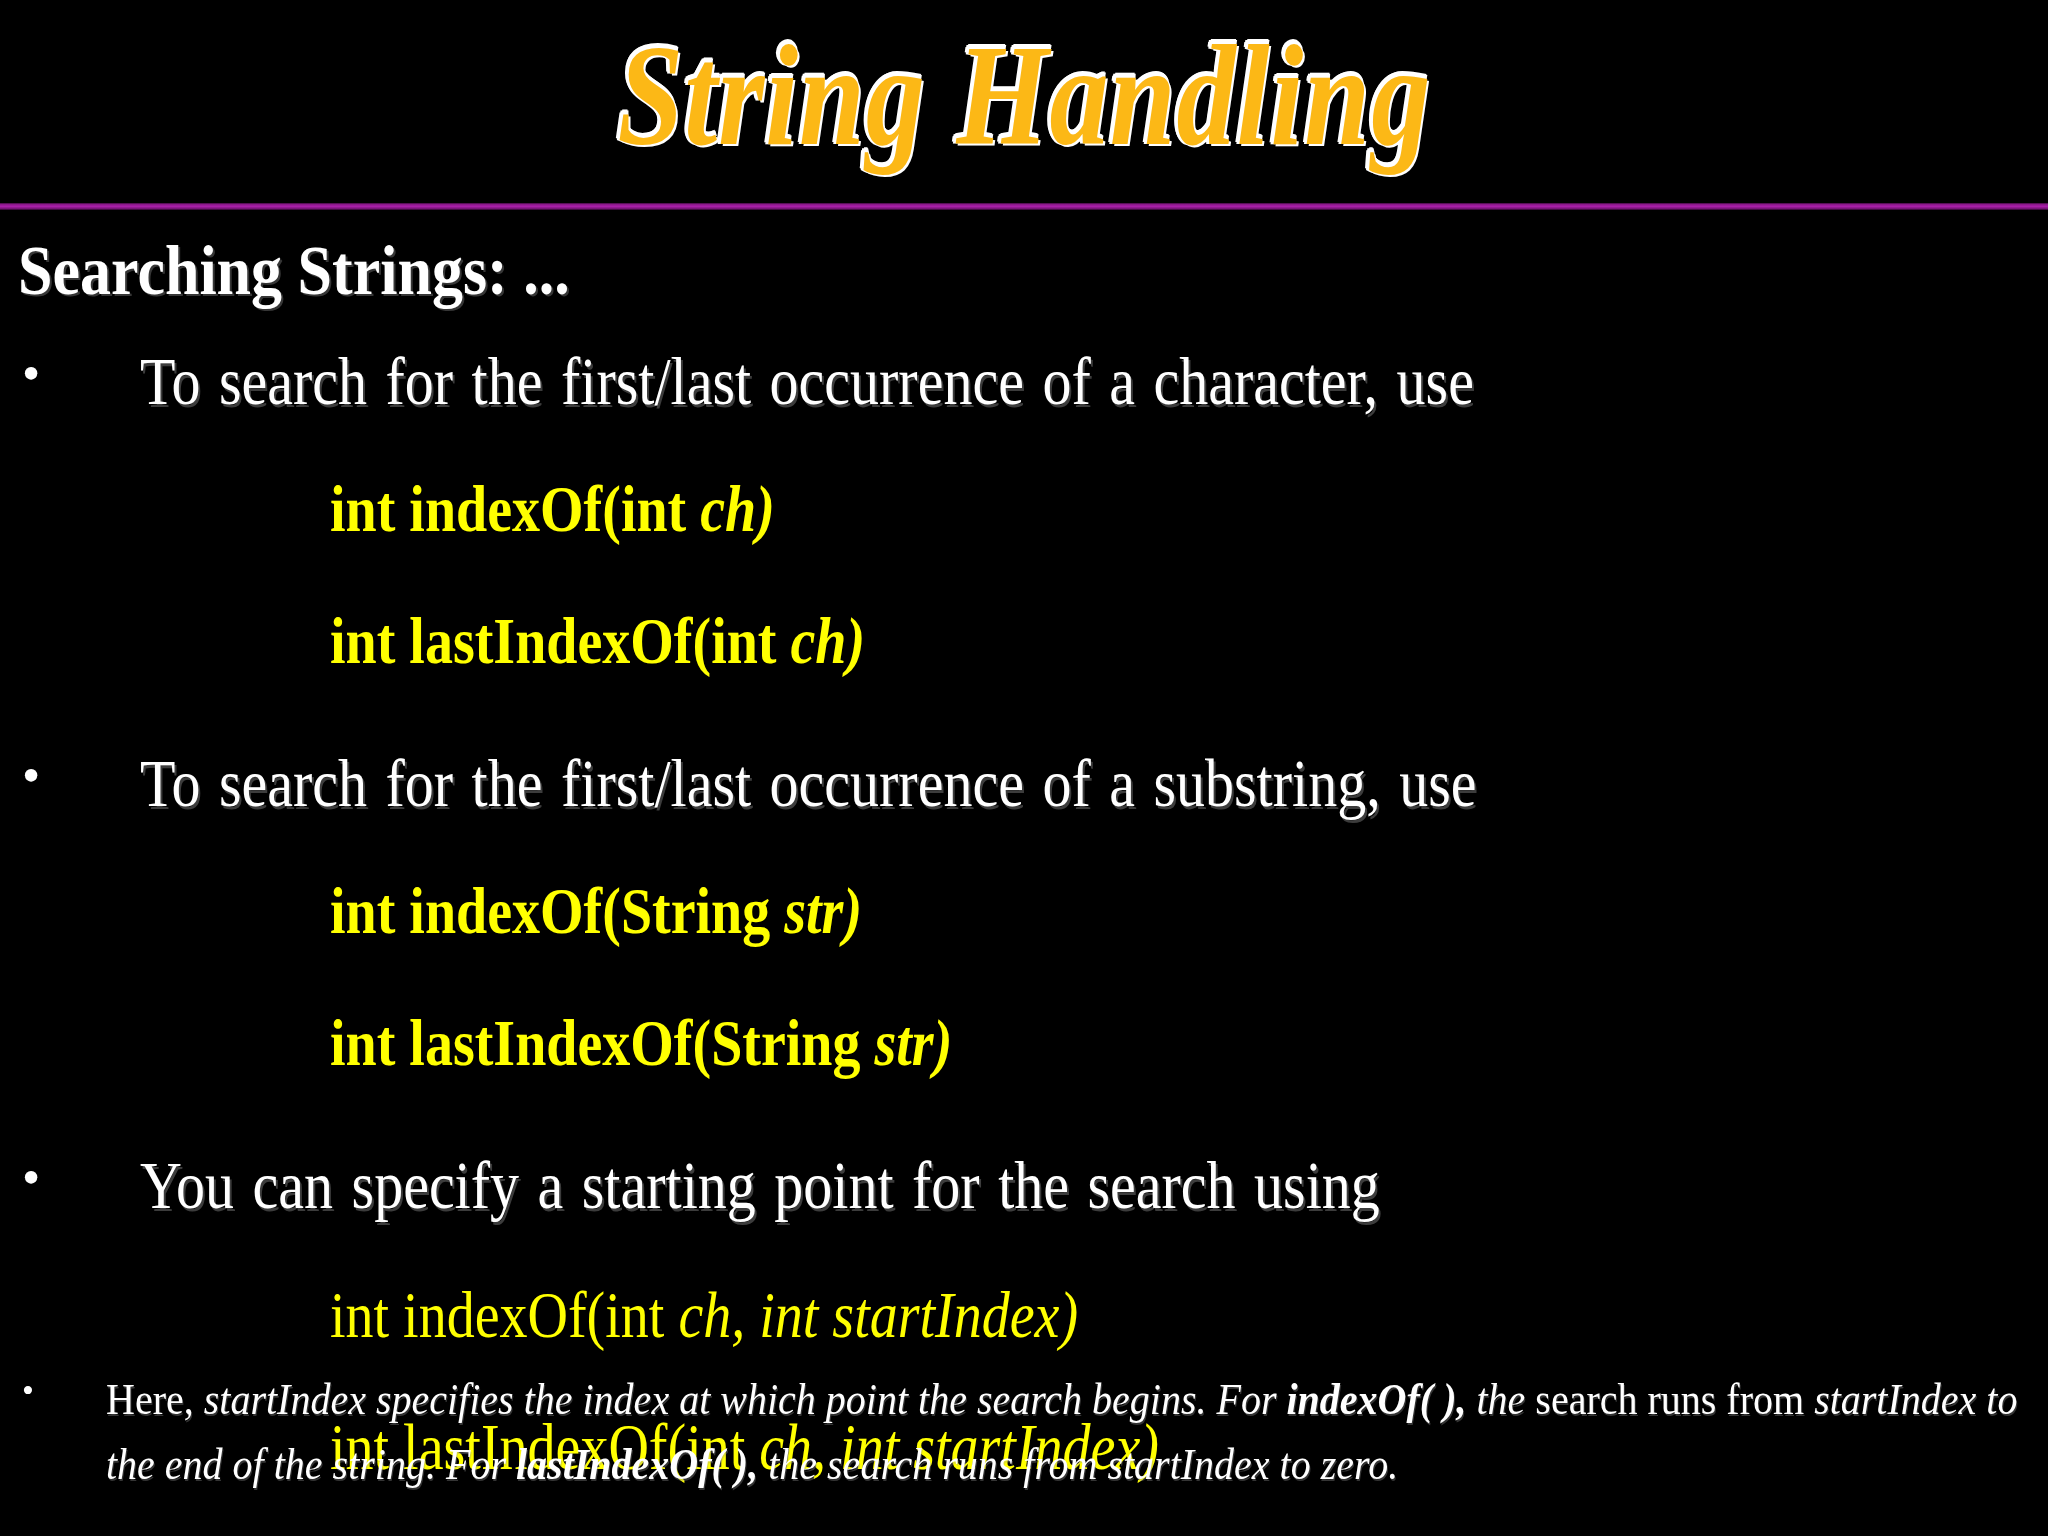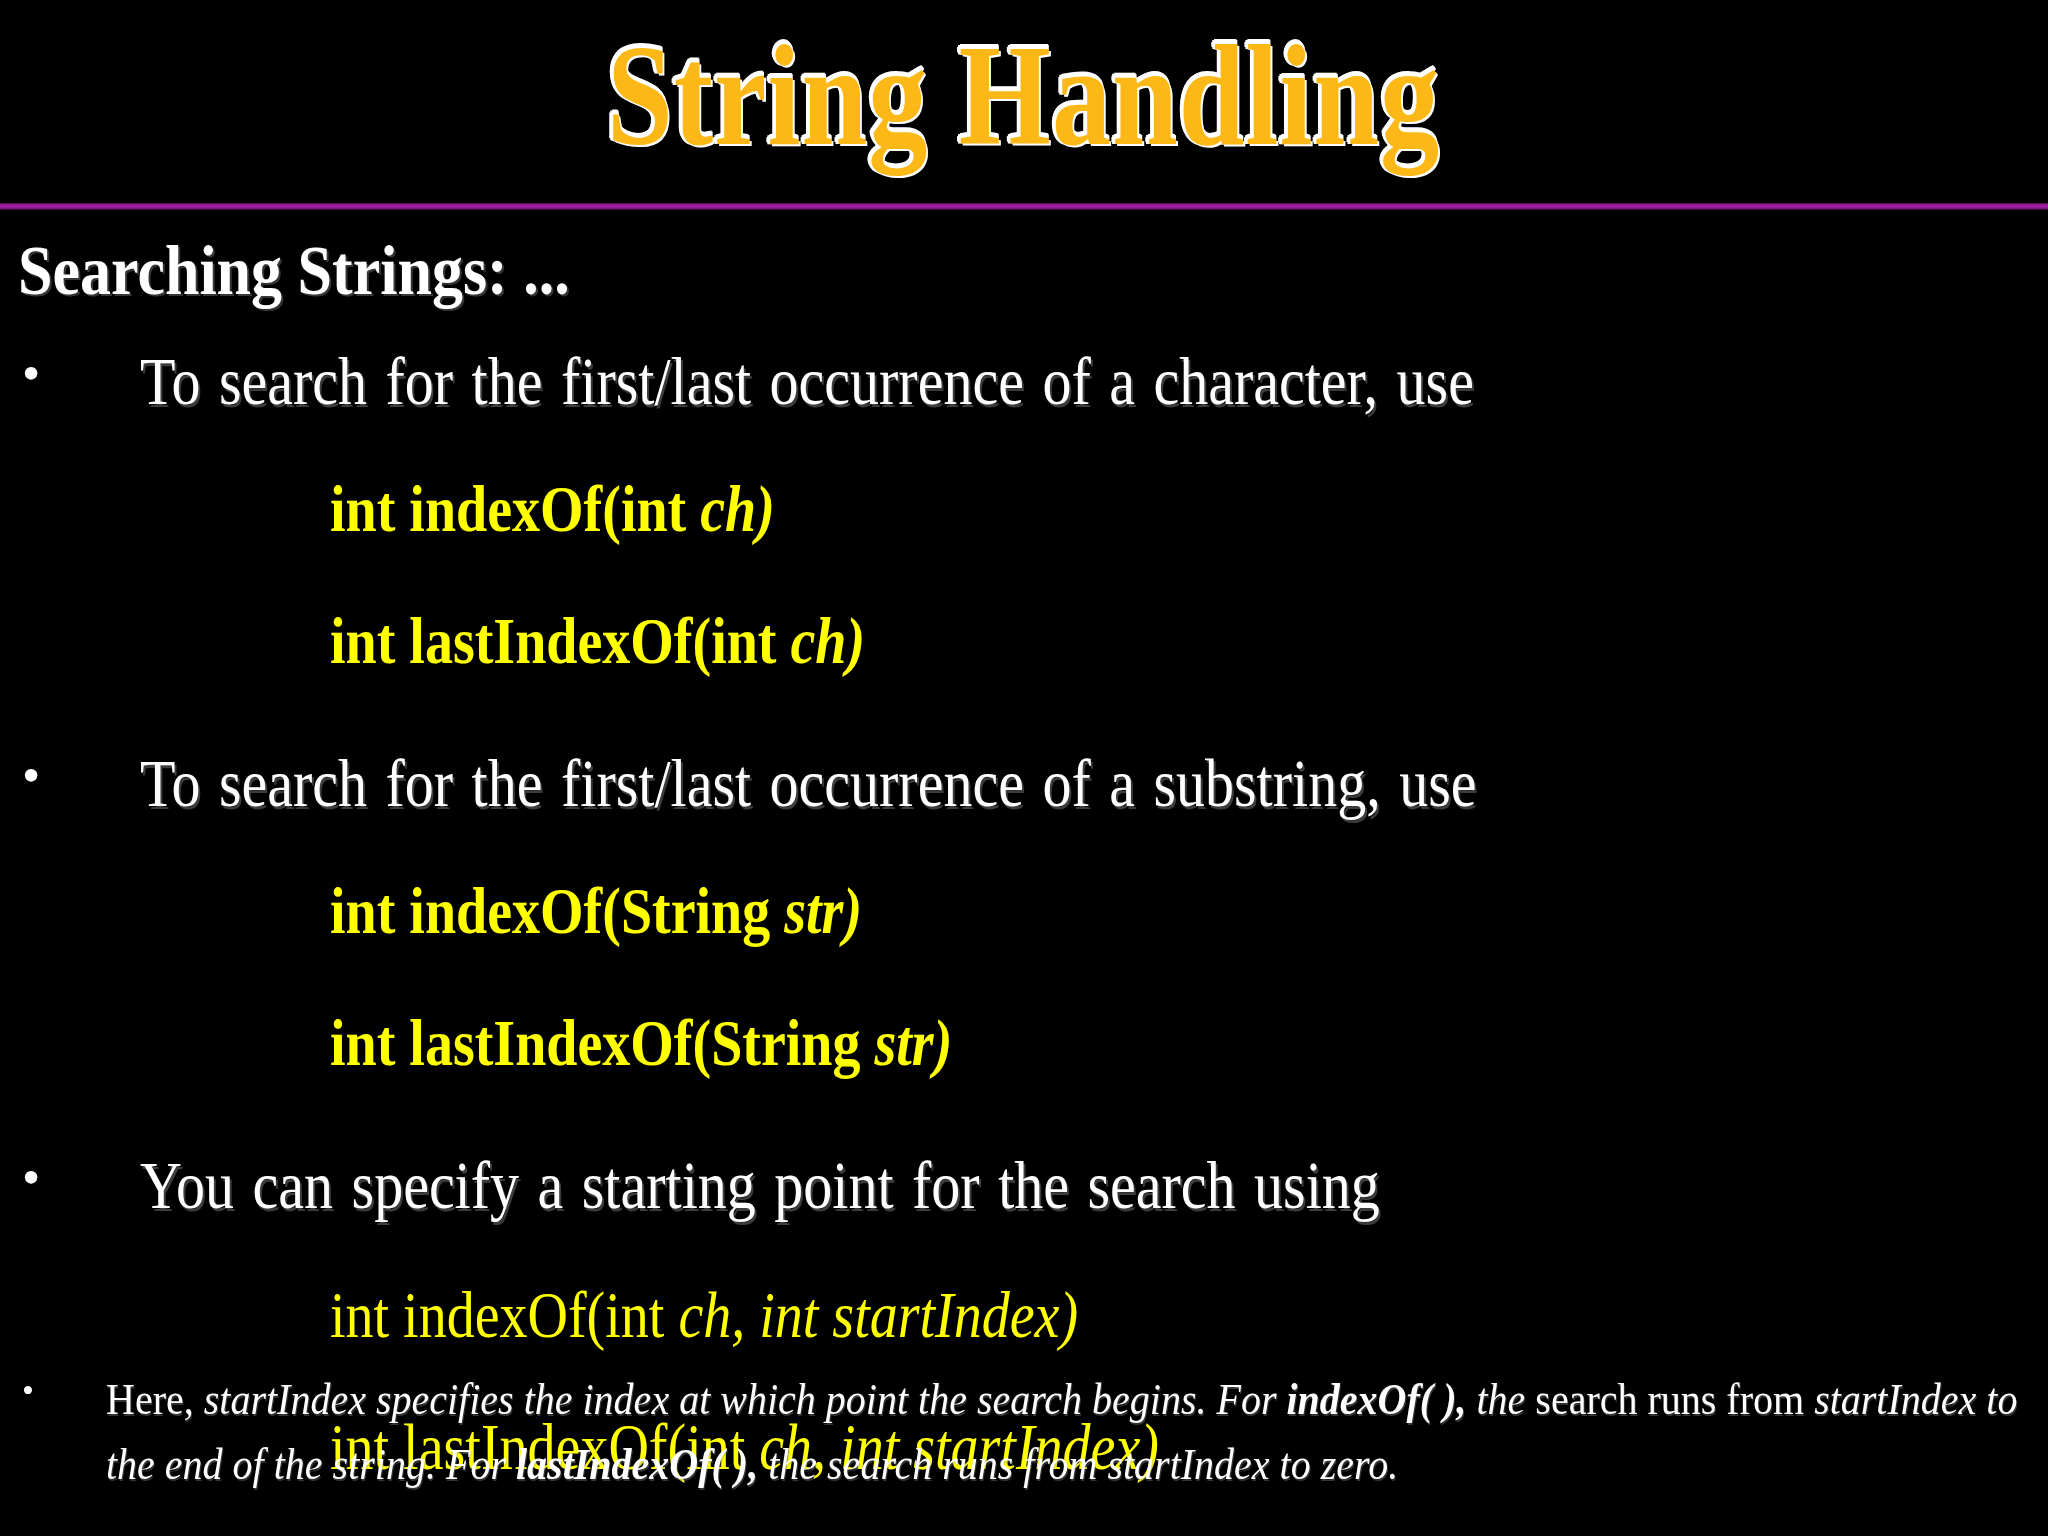--- a/index.html
+++ b/index.html
@@ -17,20 +17,21 @@
   }
 
   
   .title-wrap {
     position: absolute;
     left: 0;
     top: 22px;
     width: 2048px;
     text-align: center;
     height: 150px;
+    font-style: italic;
   }
   .slide-title {
     display: inline-block;
     font-family: "Liberation Serif", "DejaVu Serif", serif;
     font-weight: bold;
     font-size: 122px;
     line-height: 1.02;
     letter-spacing: 1px;
     color: #fcb816;
     transform: scaleY(1.18) scaleX(0.97);

